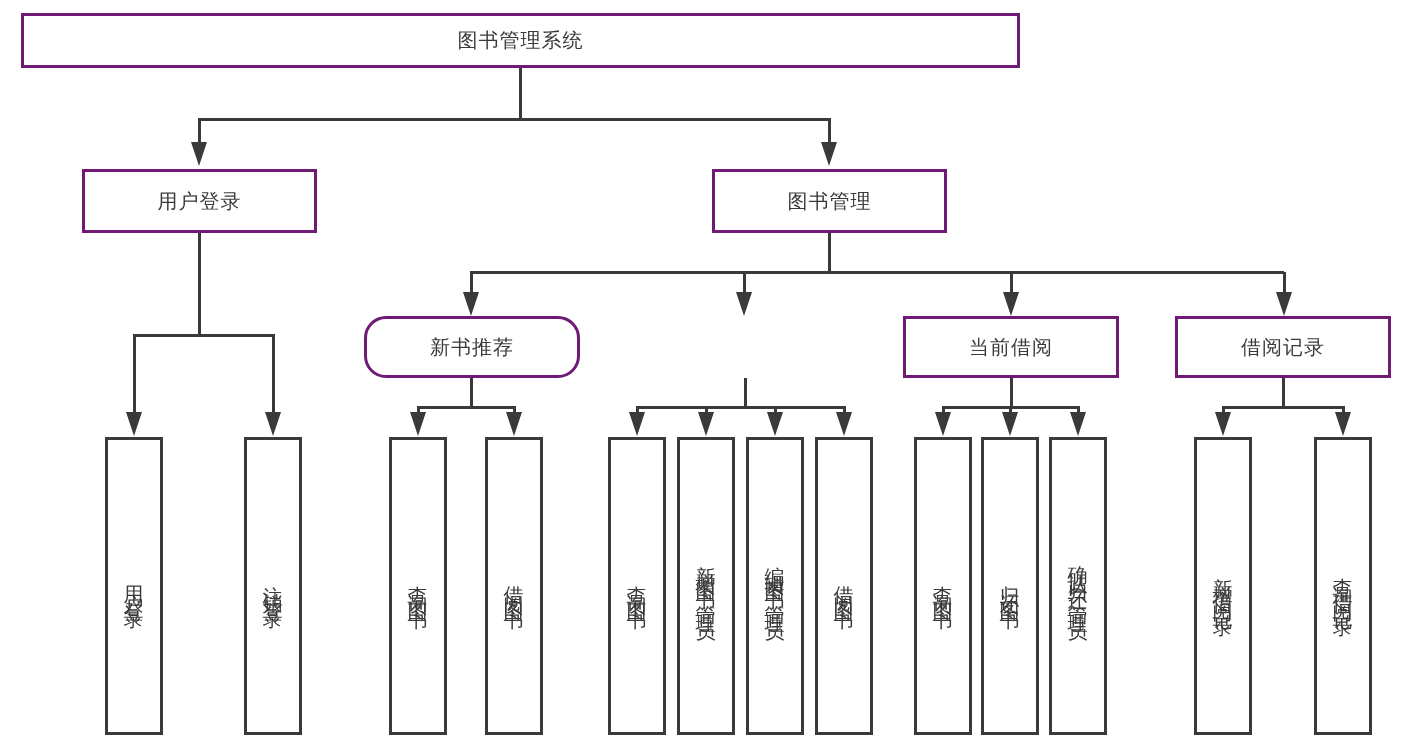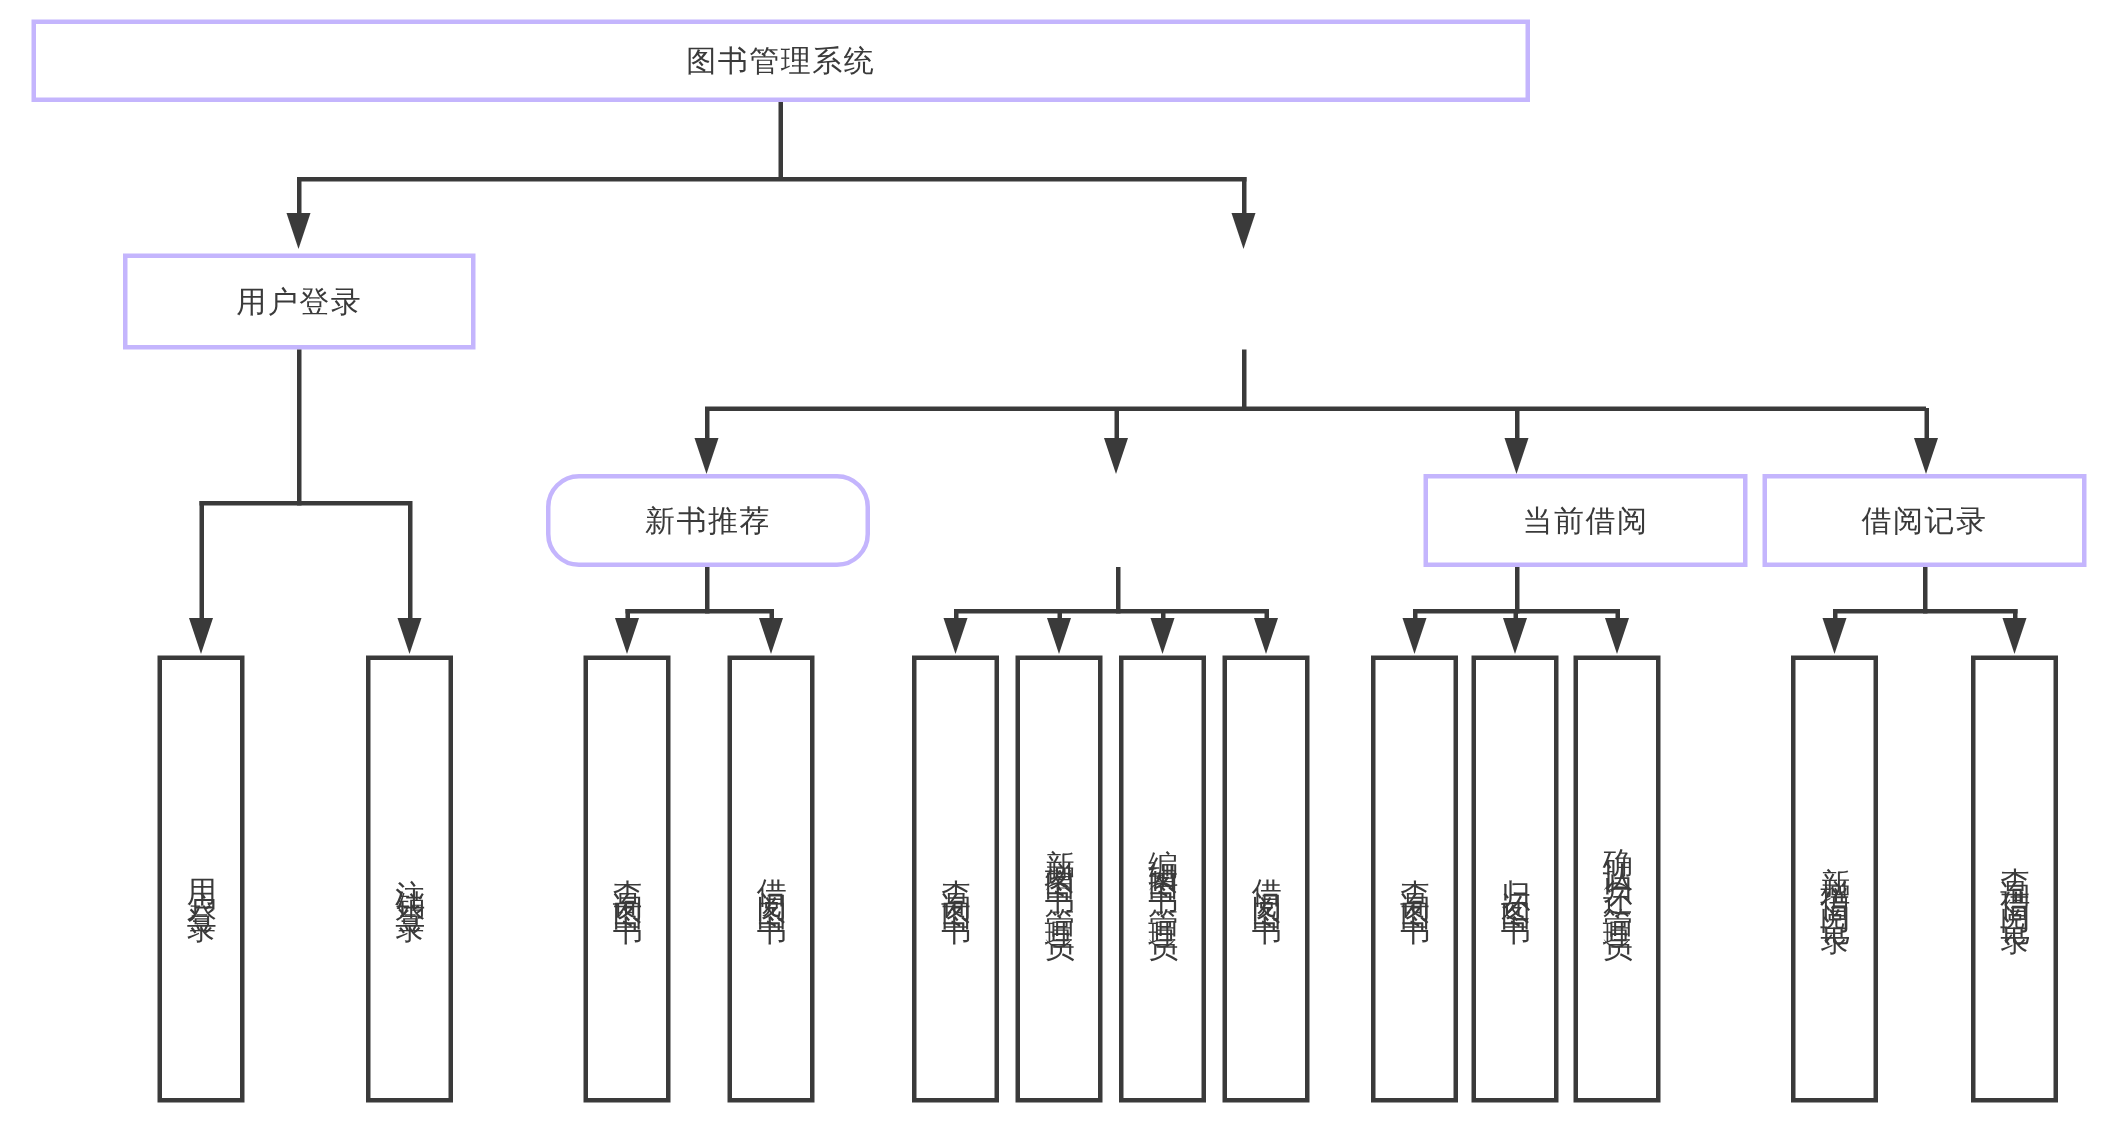--- a/index.html
+++ b/index.html
@@ -9,21 +9,21 @@
     background:#ffffff;
     font-family:"Liberation Sans", sans-serif;
     color:#3a3a3a;
     overflow:hidden;
   }
   
   .node{
     position:absolute;
     box-sizing:border-box;
     background:#ffffff;
-    border:3px solid #c4b5fd;
+    border:3px solid #701a75;
     display:flex;align-items:center;justify-content:center;
     font-size:20px;
     letter-spacing:1px;
     white-space:nowrap;
   }
   .leaf{
     position:absolute;
     box-sizing:border-box;
     background:#ffffff;
     border:3px solid #3a3a3a;
@@ -34,21 +34,21 @@
     letter-spacing:8px;
     line-height:1;
   }
   
   #box-root {left:21px; top:13px; width:999px; height:55px;}
   #box-user {left:82px; top:169px; width:235px; height:64px;}
   #box-mgmt {left:712px;top:169px; width:235px; height:64px;}
   .lvl2{top:316px;width:216px;height:62px;}
   #box-nbr{left:364px;border-radius:22px;}
   #box-bb {left:637px;}
-  #box-cb {left:903px;margin-left:46px;}
+  #box-cb {left:903px;}
   #box-br {left:1175px;}
   
   #leaf-login {left:105px;}
   #leaf-logout{left:244px;}
   #leaf-nbr-q {left:389px;}
   #leaf-nbr-b {left:485px;}
   #leaf-bb-q  {left:608px;}
   #leaf-bb-a  {left:677px;}
   #leaf-bb-e  {left:746px;}
   #leaf-bb-b  {left:815px;}
@@ -76,20 +76,21 @@
   }
 </style>
 </head>
 <body>
 
 <div id="stage">
 
   <div class="node" id="box-root">图书管理系统</div>
 
   <div class="node" id="box-user">用户登录</div>
+  <div class="node" id="box-mgmt">图书管理</div>
 
   <div class="node lvl2" id="box-nbr">新书推荐</div>
   <div class="node lvl2" id="box-cb">当前借阅</div>
   <div class="node lvl2" id="box-br">借阅记录</div>
 
   <div class="leaf" id="leaf-login">用户登录</div>
   <div class="leaf" id="leaf-logout">注销登录</div>
   <div class="leaf" id="leaf-nbr-q">查询图书</div>
   <div class="leaf" id="leaf-nbr-b">借阅图书</div>
   <div class="leaf" id="leaf-bb-q">查询图书</div>

